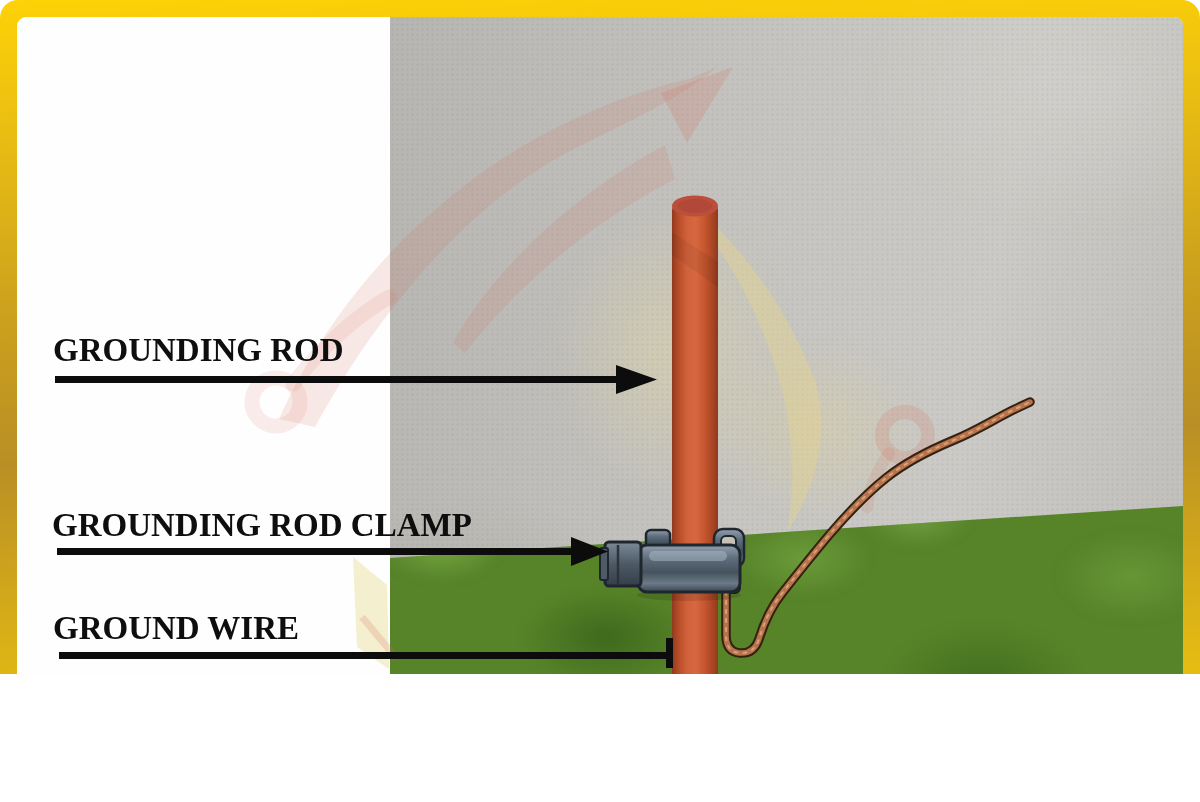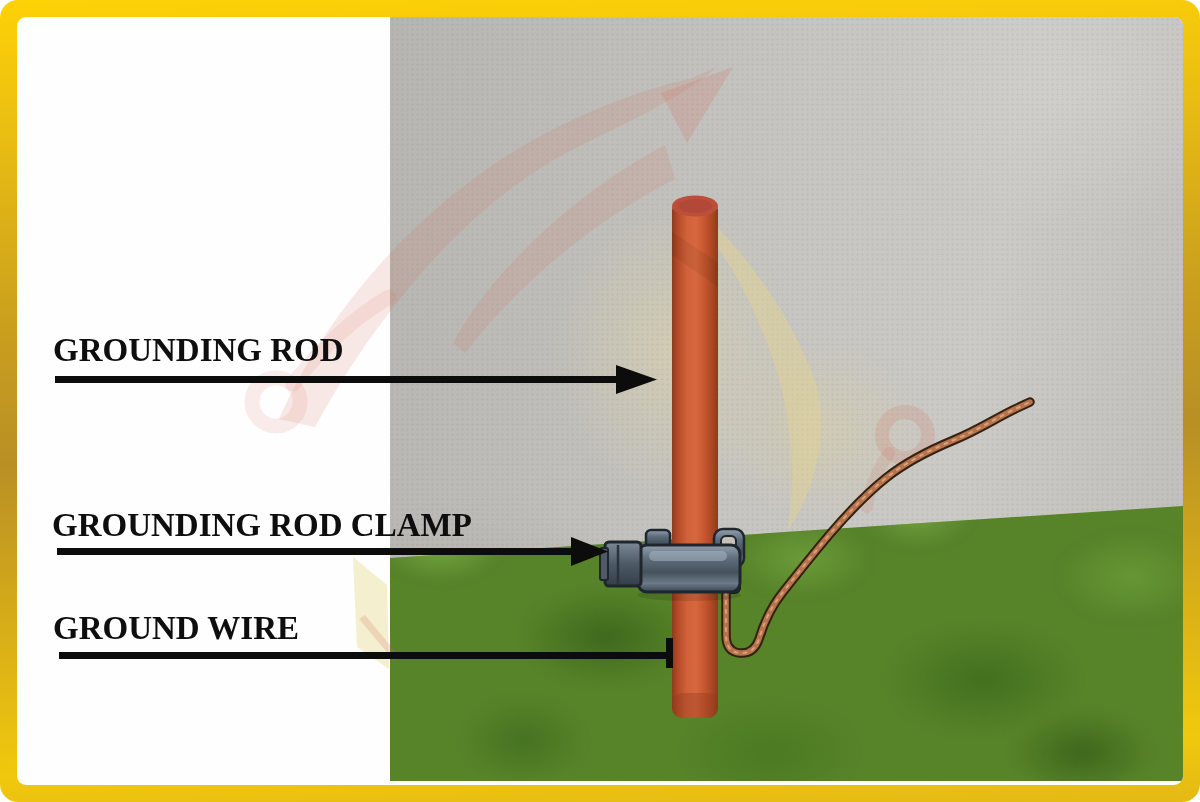--- a/index.html
+++ b/index.html
@@ -1,16 +1,16 @@
 <!DOCTYPE html>
 <html><head>
 <meta charset="utf-8">
 <style>
   html,body{margin:0;padding:0;background:#ffffff;}
-  .stage{position:relative;width:1200px;height:802px;background:#ffffff;overflow:hidden;
+  .stage{position:relative;width:1200px;height:674px;background:#ffffff;overflow:hidden;
          font-family:"Liberation Serif","DejaVu Serif",serif;}
   
   .frame{position:absolute;left:0;top:0;width:1200px;height:802px;border-radius:18px;
          background:linear-gradient(178deg,#fdd206 0%,#ecc011 14%,#cba01d 38%,#b98f25 55%,#d8ae18 75%,#f0c90d 92%,#e3b915 100%);}
   
   .content{position:absolute;left:17px;top:17px;width:1166px;height:768px;border-radius:9px;
            background:#fefefe;overflow:hidden;}
   
   .wall{position:absolute;left:373px;top:0;width:793px;height:764px;overflow:hidden;
         background:linear-gradient(100deg,#b6b5b1 0%,#c6c5c1 45%,#cbcac6 70%,#bfbeba 100%);}

